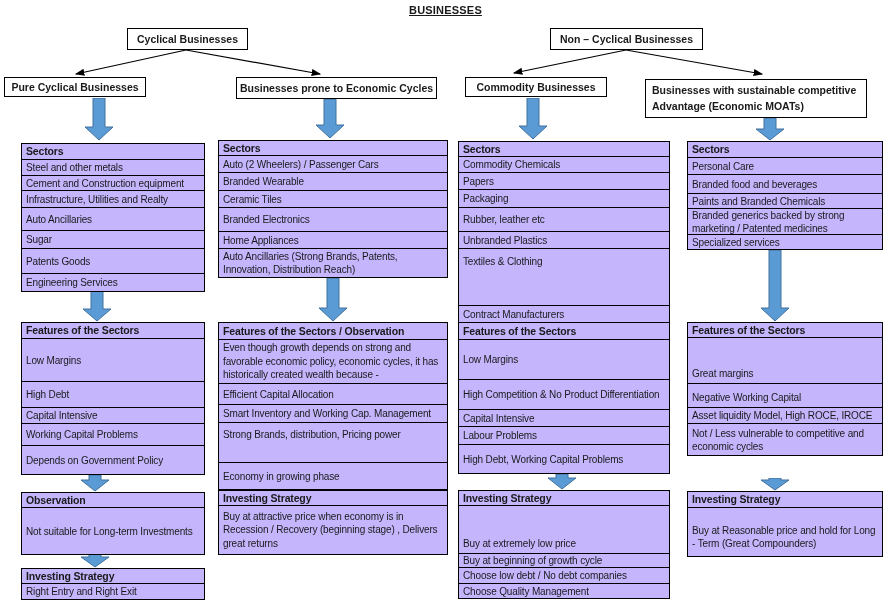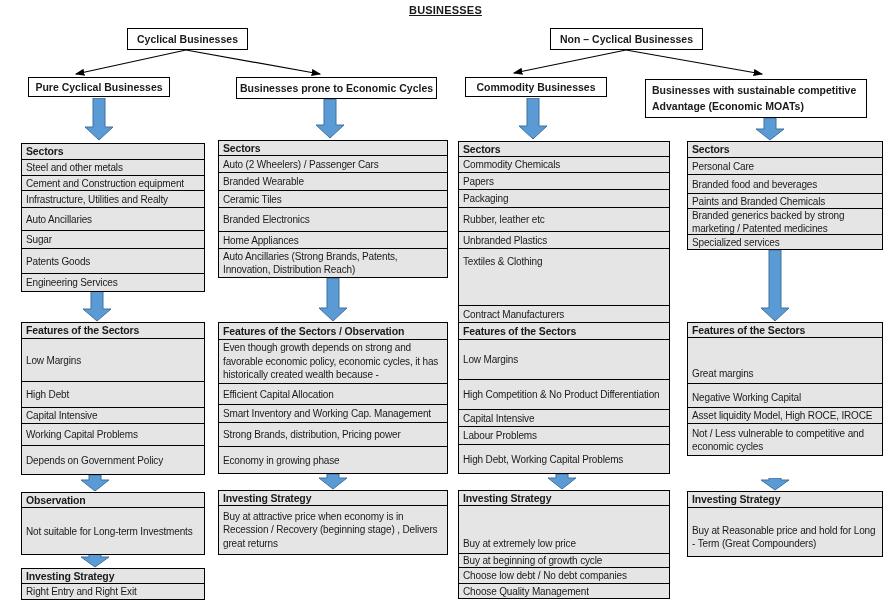--- a/index.html
+++ b/index.html
@@ -12,21 +12,21 @@
     font-size:11px;font-weight:bold;text-decoration:underline;letter-spacing:.2px;
   }
   .box{
     position:absolute;border:1px solid #000;background:#fff;box-sizing:border-box;
     display:flex;align-items:center;justify-content:center;
     font-size:10.5px;font-weight:bold;white-space:nowrap;
   }
   .box.ml{white-space:normal;justify-content:flex-start;text-align:left;
     padding:2px 6px;line-height:1.45;}
   .tbl{
-    position:absolute;border:1px solid #000;background:#e5e5e5;box-sizing:border-box;
+    position:absolute;border:1px solid #000;background:#c4b5fd;box-sizing:border-box;
     display:flex;flex-direction:column;font-size:10px;letter-spacing:-0.15px;
   }
   .tr{
     display:flex;align-items:center;padding:0 4px;box-sizing:border-box;
     border-top:1px solid #000;line-height:13px;
   }
   .tr:first-child{border-top:none;}
   .th{font-weight:bold;font-size:10.5px;}
   .nw{white-space:nowrap;}
   .vb{align-items:flex-end;padding-bottom:3px;}
@@ -54,21 +54,21 @@
     <line x1="626" y1="50" x2="762" y2="74" stroke="#000" stroke-width="1.2" marker-end="url(#ah)"></line>
   </svg>
 
   <div class="box" style="left:127px;top:28px;width:121px;height:22px;">
     <span>Cyclical Businesses</span>
   </div>
   <div class="box" style="left:550px;top:28px;width:153px;height:22px;">
     <span>Non – Cyclical Businesses</span>
   </div>
 
-  <div class="box" style="left:28px;top:77px;width:142px;height:20px;">
+  <div class="box" style="left:4px;top:77px;width:142px;height:20px;">
     <span>Pure Cyclical Businesses</span>
   </div>
   <div class="box" style="left:236px;top:77px;width:201px;height:22px;">
     <span>Businesses prone to Economic Cycles</span>
   </div>
   <div class="box" style="left:465px;top:77px;width:142px;height:20px;">
     <span>Commodity Businesses</span>
   </div>
   <div class="box ml" style="left:645px;top:79px;width:222px;height:39px;">
     <span>Businesses with sustainable competitive Advantage (Economic MOATs)</span>
@@ -155,21 +155,21 @@
     <div class="tr nw" style="height:17px;">Home Appliances</div>
     <div class="tr" style="height:29px;">Auto Ancillaries (Strong Brands, Patents, Innovation, Distribution Reach)</div>
   </div>
 
   <div class="tbl" style="left:218px;top:322px;width:230px;">
     <div class="tr th nw" style="height:16px;">Features of the Sectors / Observation</div>
     <div class="tr" style="height:44px;line-height:13.5px;">Even though growth depends on strong and favorable economic policy, economic cycles, it has historically created wealth because -</div>
     <div class="tr nw" style="height:21px;text-align:right;">Efficient Capital Allocation</div>
     <div class="tr nw" style="height:18px;">Smart Inventory and Working Cap. Management</div>
     <div class="tr nw" style="height:24px;">Strong Brands, distribution, Pricing power</div>
-    <div class="tr nw" style="height:27px;">Economy in growing phase</div>
+    <div class="tr nw" style="height:27px;margin-top:16px;">Economy in growing phase</div>
   </div>
 
   <div class="tbl" style="left:218px;top:490px;width:230px;">
     <div class="tr th nw" style="height:14px;">Investing Strategy</div>
     <div class="tr" style="height:49px;line-height:13.5px;">Buy at attractive price when economy is in Recession / Recovery (beginning stage) , Delivers great returns</div>
   </div>
 
   <div class="tbl" style="left:458px;top:141px;width:212px;">
     <div class="tr th nw" style="height:14px;">Sectors</div>
     <div class="tr nw" style="height:16px;">Commodity Chemicals</div>

